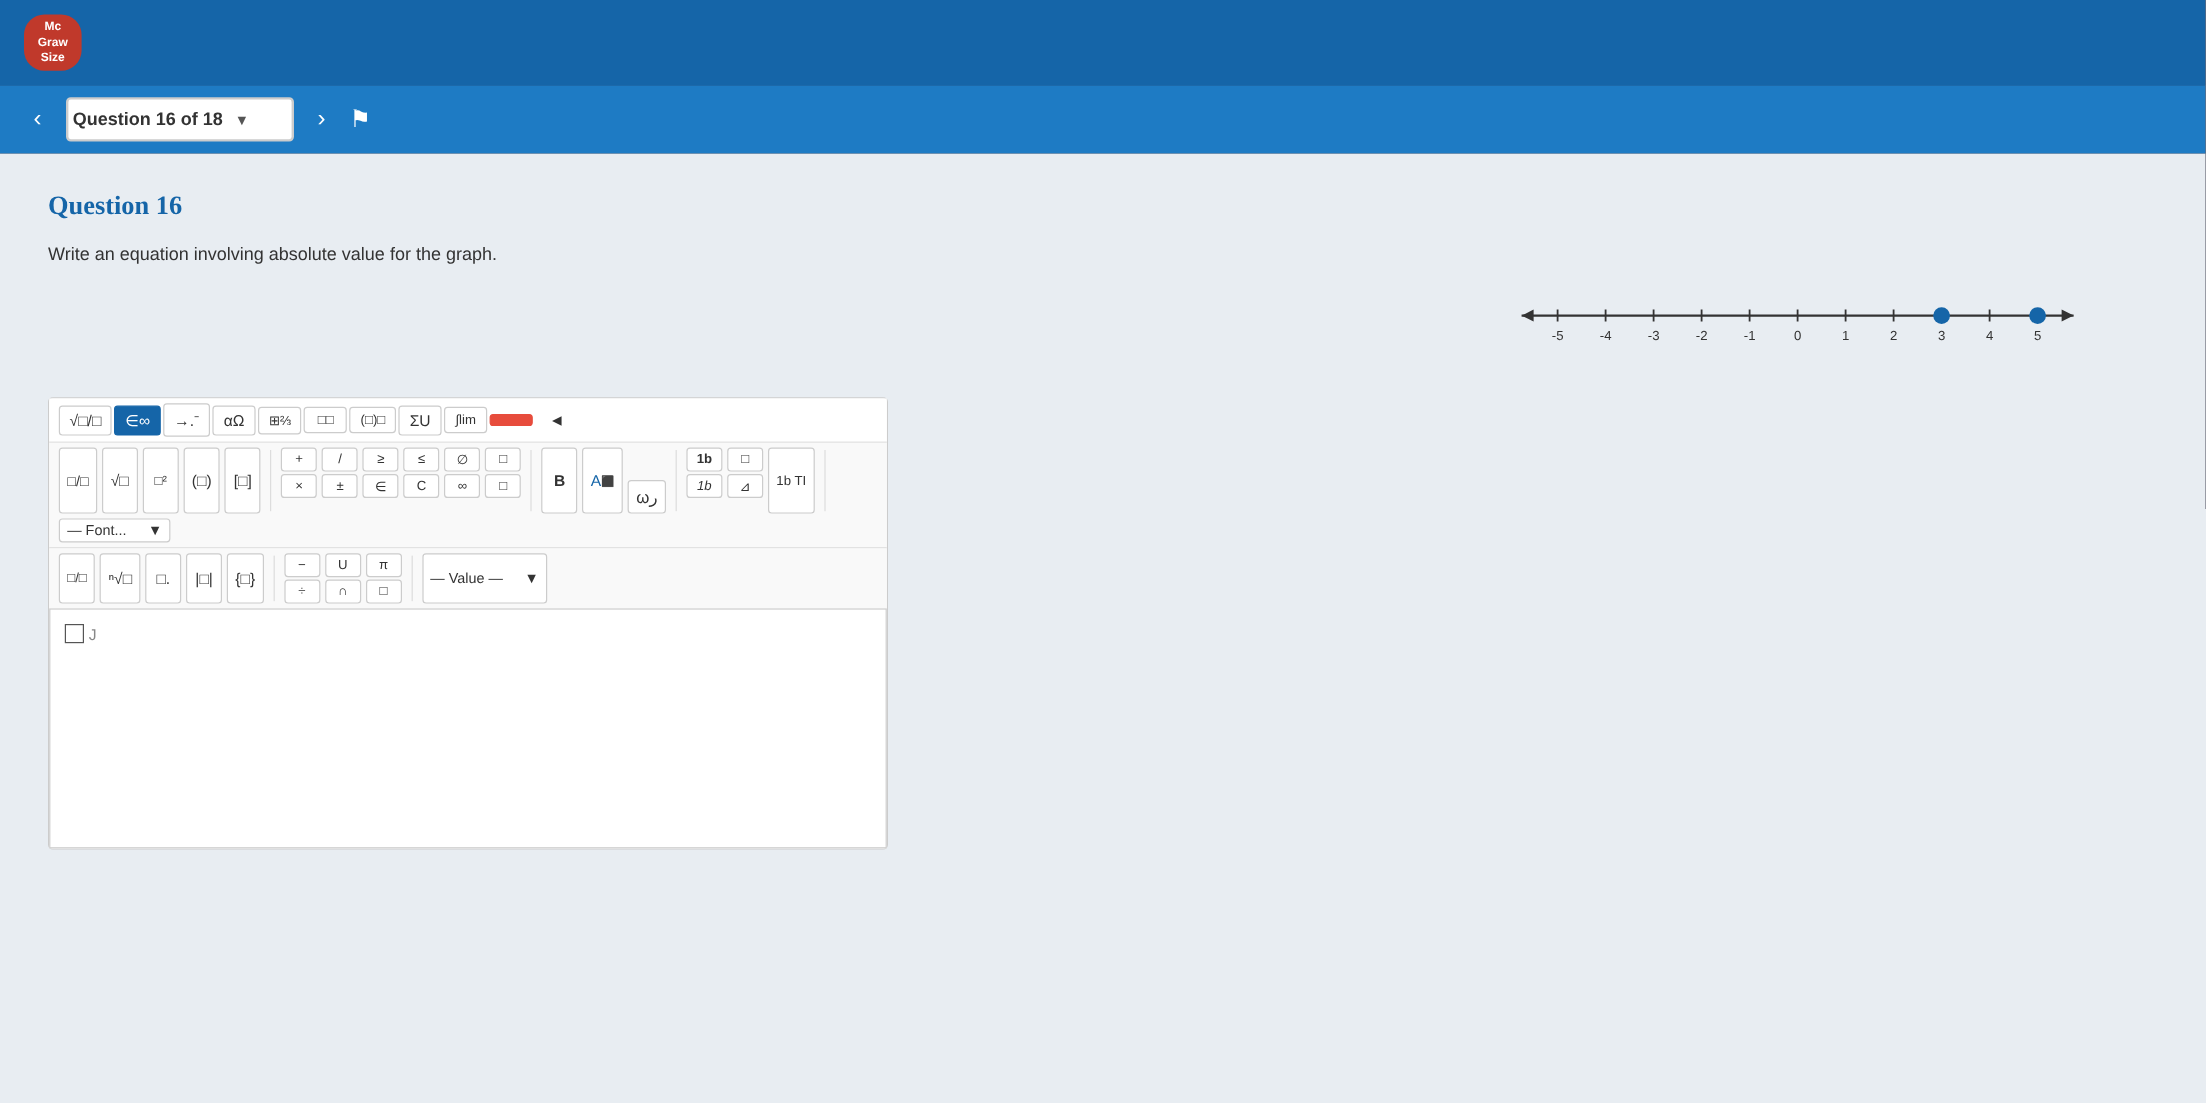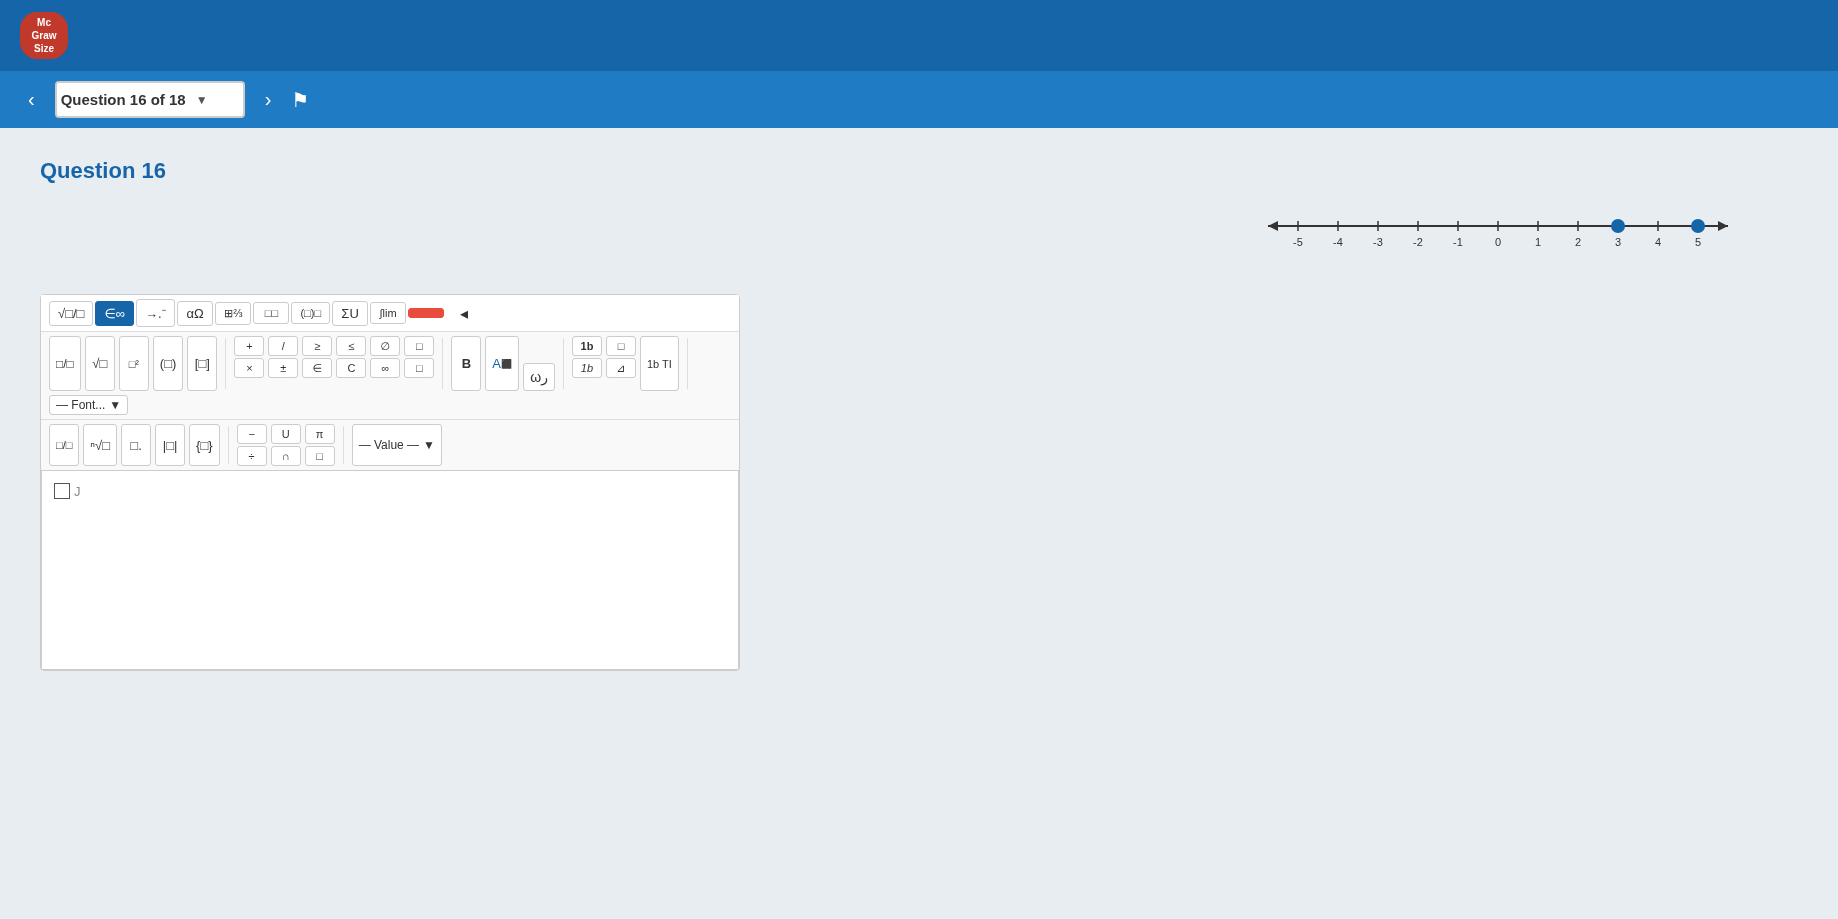--- a/index.html
+++ b/index.html
@@ -83,20 +83,21 @@
       background: #e8edf2;
       flex: 1;
       padding: 30px 40px;
     }
 
     .question-title {
       color: #1565a8;
       font-size: 22px;
       font-weight: bold;
       margin-bottom: 20px;
+      font-family: Liberation Serif, serif;
     }
 
     .question-text {
       color: #333;
       font-size: 15px;
       margin-bottom: 20px;
     }
 
     
     .number-line-container {
@@ -196,21 +197,21 @@
     .font-dropdown {
       background: white;
       border: 1px solid #ccc;
       border-radius: 3px;
       padding: 2px 6px;
       font-size: 12px;
       color: #333;
       cursor: pointer;
       display: flex;
       align-items: center;
-      gap: 4px;
+      gap: 18px;
     }
 
     
     .answer-area {
       background: white;
       border: 1px solid #ccc;
       min-height: 200px;
       padding: 12px;
       display: flex;
       align-items: flex-start;
@@ -248,20 +249,21 @@
     <span class="chevron">▼</span>
   </div>
   <button class="nav-arrow">›</button>
   <button class="bookmark-icon">⚑</button>
 </div>
 
 <div class="main-content">
 
   <div class="question-title">Question 16</div>
 
+  <div class="question-text">Write an equation involving absolute value for the graph.</div>
 
   <div class="number-line-container">
     <div class="number-line-wrapper">
       <svg class="number-line-svg" viewBox="0 0 480 60">
 
         <line x1="10" y1="22" x2="470" y2="22" stroke="#333" stroke-width="2"></line>
 
         <polygon points="10,22 20,17 20,27" fill="#333"></polygon>
 
         <polygon points="470,22 460,17 460,27" fill="#333"></polygon>

